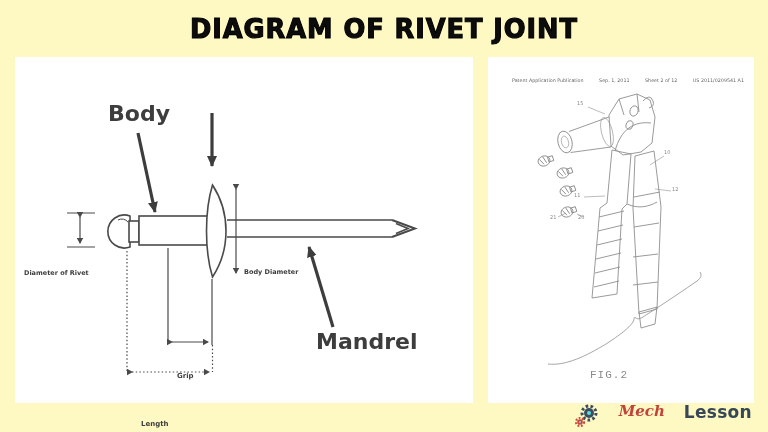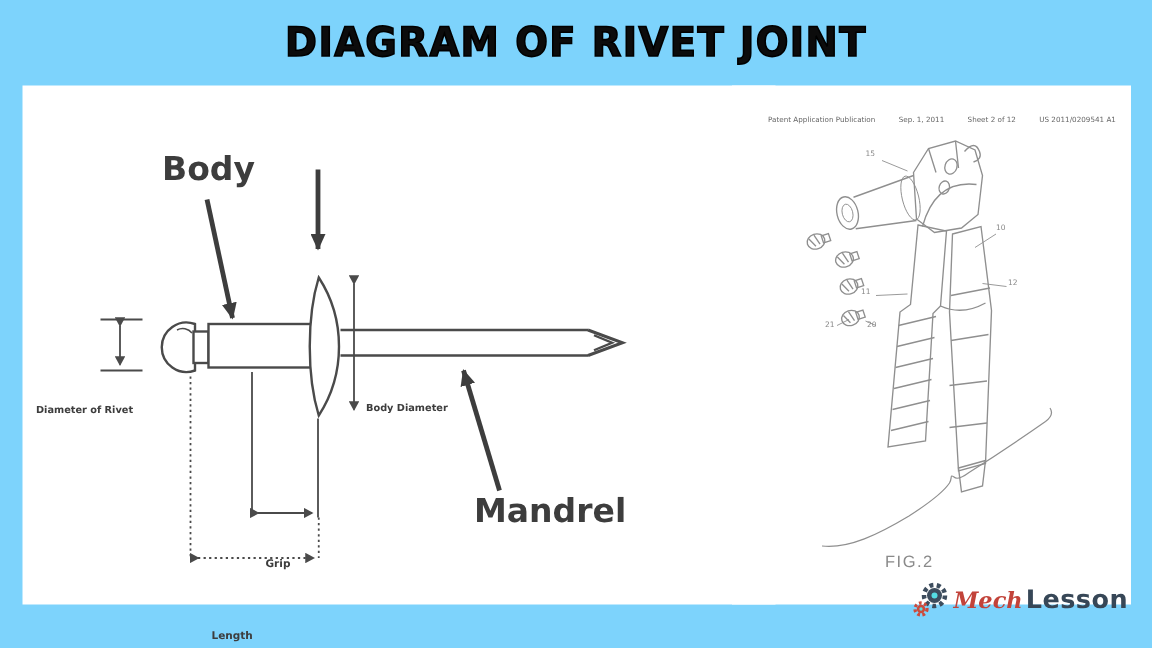--- a/index.html
+++ b/index.html
@@ -1,38 +1,38 @@
 <!DOCTYPE html>
 <html><head>
 <meta charset="utf-8">
 <style>
   html,body{margin:0;padding:0;}
-  .page{position:relative;width:768px;height:432px;background:#7dd3fc;overflow:hidden;
+  .page{position:relative;width:768px;height:432px;background:#fef9c3;overflow:hidden;
         font-family:"DejaVu Sans",sans-serif;}
   .title{position:absolute;top:13px;left:0;right:0;text-align:center;
          font-size:27px;font-weight:900;color:#0c0c0c;letter-spacing:1px;
          -webkit-text-stroke:1.1px #000;transform:scaleX(0.95);}
   .panel{position:absolute;background:#ffffff;top:57px;height:346px;}
-  .panel-left{left:15px;width:458px;padding-left:44px;}
+  .panel-left{left:15px;width:458px;}
   .panel-right{left:488px;width:266px;}
   .panel svg{position:absolute;left:0;top:0;}
 
   
   .part-label{position:absolute;font-weight:700;color:#3d3d3d;font-size:22px;line-height:1;}
   .dim-label{position:absolute;font-weight:700;color:#3d3d3d;font-size:6.5px;line-height:1.1;white-space:nowrap;margin-top:44px;}
 
   
   .patent-header{position:absolute;left:24px;right:10px;top:21px;display:flex;
                  justify-content:space-between;font-size:4.8px;color:#666;white-space:nowrap;}
   .refnum{position:absolute;font-size:5px;color:#888;line-height:1;}
-  .fig-caption{position:absolute;left:102px;top:312px;font-family:Liberation Sans, sans-serif;
+  .fig-caption{position:absolute;left:102px;top:312px;font-family:Liberation Mono, monospace;
                font-size:11px;color:#8a8a8a;letter-spacing:1px;}
 
   
-  .logo{position:absolute;right:16px;bottom:19px;display:flex;align-items:center;gap:2px;}
+  .logo{position:absolute;right:16px;bottom:3px;display:flex;align-items:flex-start;gap:19px;}
   .logo-mech{font-family:"DejaVu Serif",serif;font-style:italic;font-weight:700;
              font-size:15px;color:#c2433a;}
   .logo-lesson{font-weight:700;font-size:17px;color:#374757;letter-spacing:0.3px;}
 </style>
 </head>
 <body>
 
 <div class="page">
 
   <div class="title">DIAGRAM OF RIVET JOINT</div>

